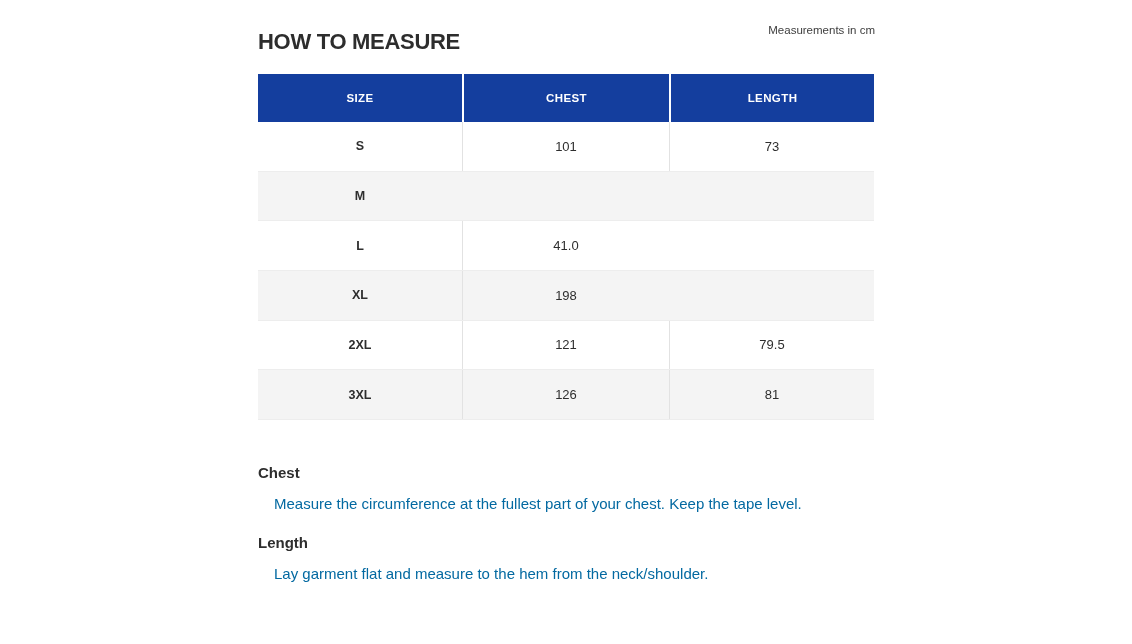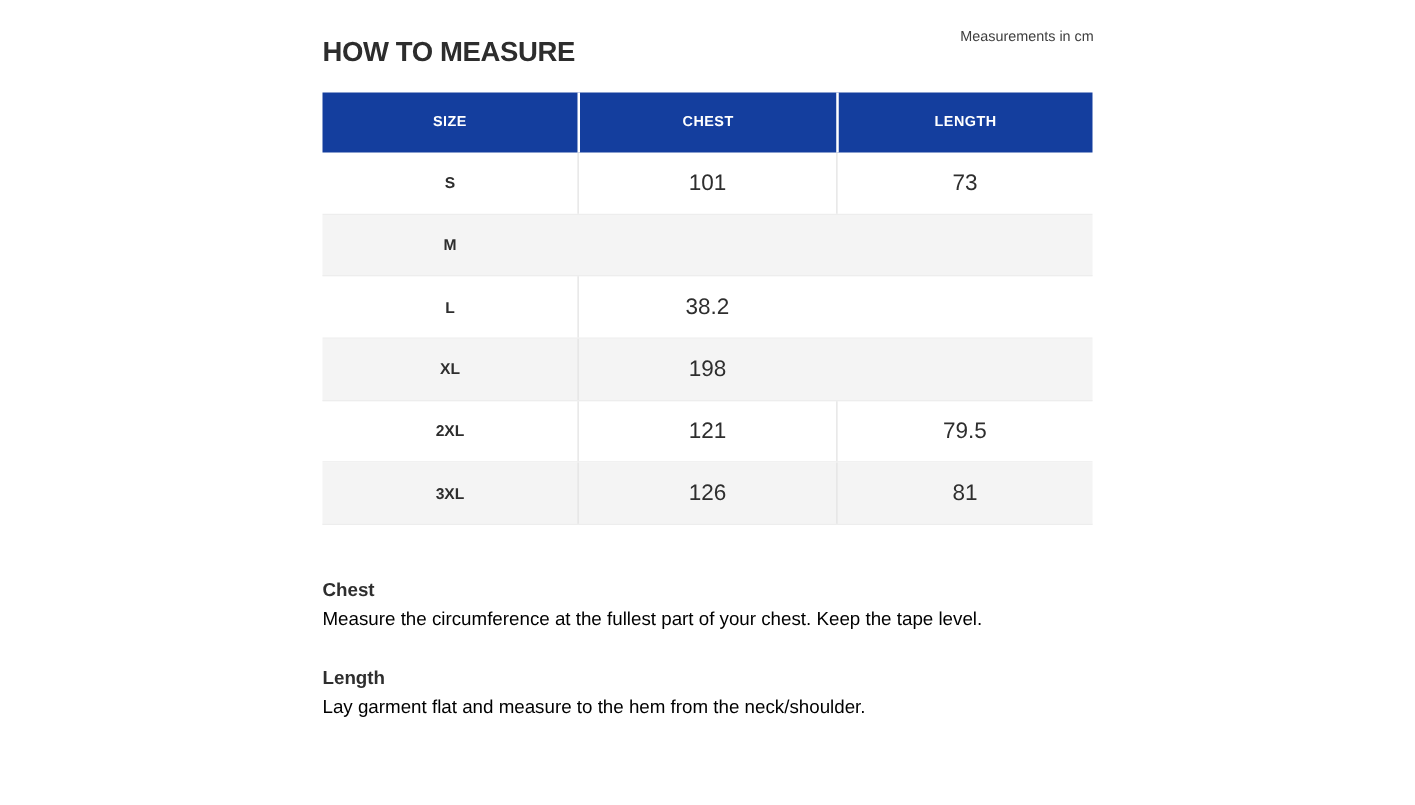--- a/index.html
+++ b/index.html
@@ -67,21 +67,21 @@
     height: 49.67px;
     border-bottom: 1px solid #ededed;
   }
   .t-body .t-row:nth-child(even) {
     background: #f4f4f4;
   }
   .td {
     display: flex;
     align-items: center;
     justify-content: center;
-    font-size: 18px;
+    font-size: 13px;
     color: #2e2e2e;
     box-sizing: border-box;
   }
   .td + .td {
     border-left: 1px solid #e2e2e2;
   }
   .td.size-cell {
     font-size: 12.5px;
     font-weight: 700;
   }
@@ -98,22 +98,22 @@
     font-size: 15px;
     line-height: 15px;
     font-weight: 700;
     color: #2e2e2e;
     margin: 0 0 8px 0;
   }
   .note-text {
     font-size: 15px;
     line-height: 16px;
     font-weight: 400;
-    color: #000000;
-    margin: 0;
+    color: #0369a1;
+    margin: 16px;
   }
 </style>
 </head>
 <body>
 
 <div class="canvas">
 
   <div class="page-title">HOW TO MEASURE</div>
 
   <div class="unit-note">Measurements in cm</div>
@@ -129,21 +129,21 @@
       <div class="t-row">
         <div class="td size-cell">S</div>
         <div class="td">101</div>
         <div class="td">73</div>
       </div>
       <div class="t-row">
         <div class="td size-cell">M</div>
       </div>
       <div class="t-row">
         <div class="td size-cell">L</div>
-        <div class="td">38.2</div>
+        <div class="td">41.0</div>
       </div>
       <div class="t-row">
         <div class="td size-cell">XL</div>
         <div class="td">198</div>
       </div>
       <div class="t-row">
         <div class="td size-cell">2XL</div>
         <div class="td">121</div>
         <div class="td">79.5</div>
       </div>

